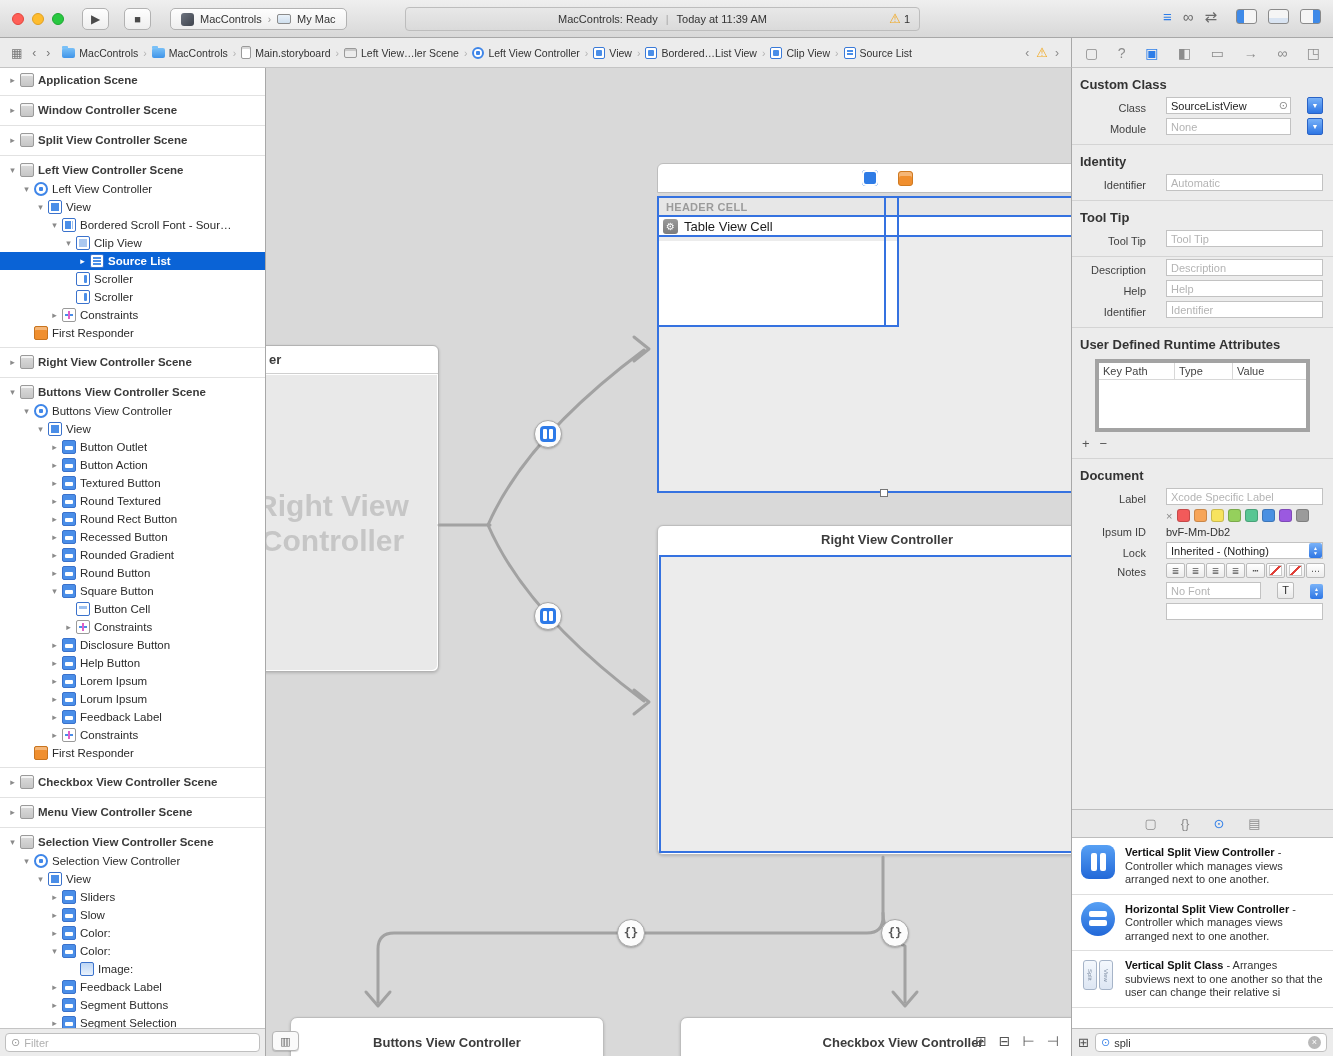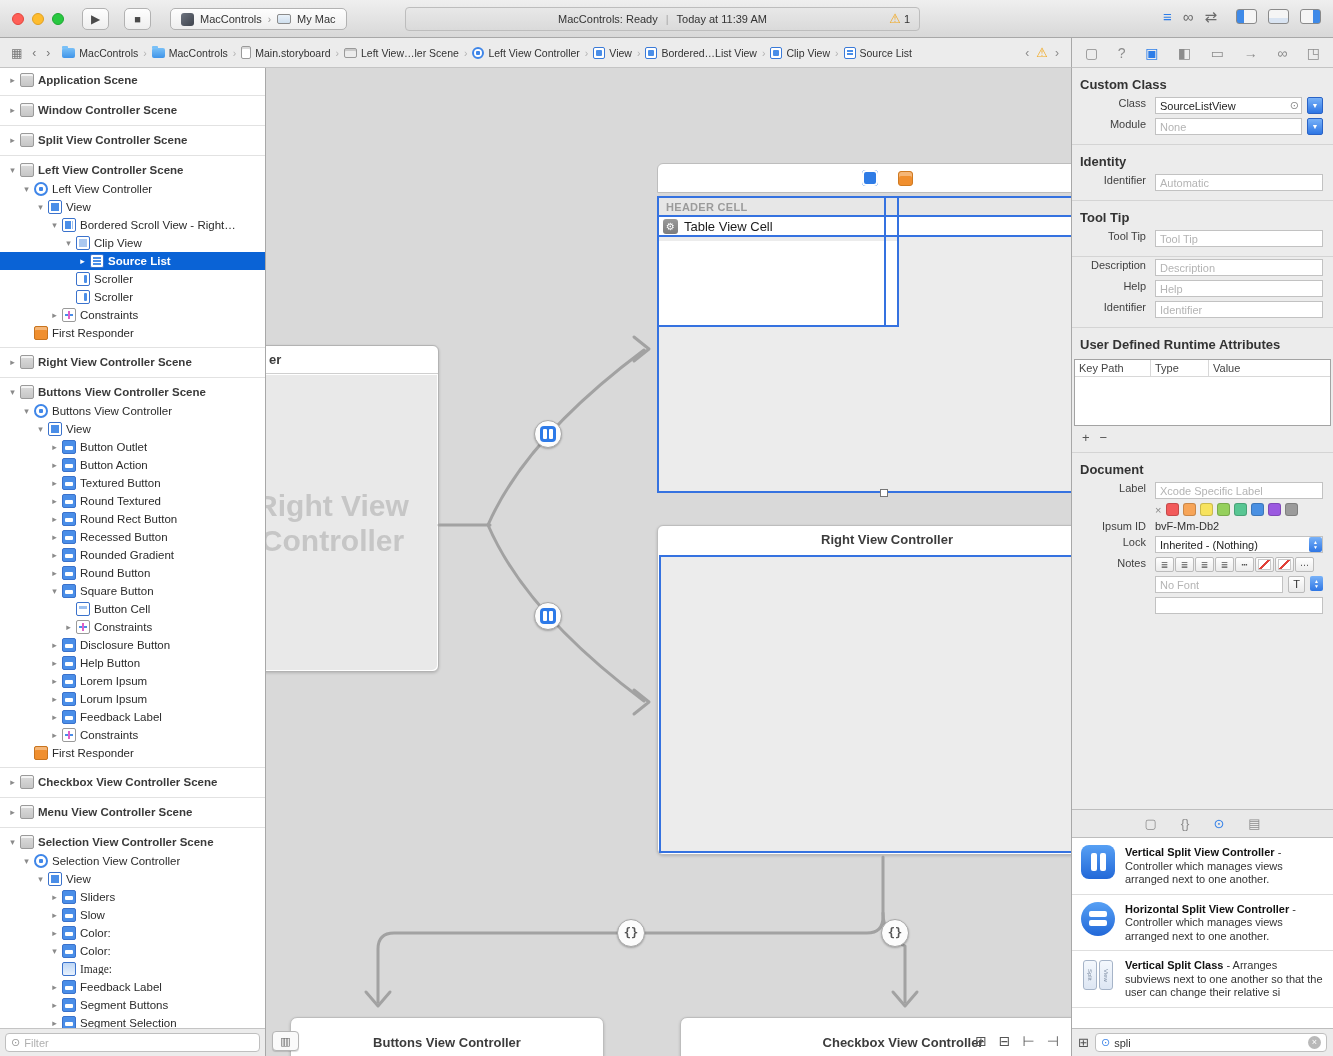--- a/index.html
+++ b/index.html
@@ -124,29 +124,29 @@
 .vsic i{display:block;width:4px;height:10px;background:#fff;border-radius:1px}
 .badge.curly{font-size:12px;font-weight:bold;color:#555;font-family:"DejaVu Sans Mono",monospace}
 .bg1{left:268px;top:352px}.bg2{left:268px;top:534px}.bg3{left:351px;top:851px}.bg4{left:615px;top:851px}
 .obtn{position:absolute;left:6px;top:963px;width:27px;height:20px;background:#fafafa;border:1px solid #b5b5b5;border-radius:4px;color:#666;font-size:11px;text-align:center;line-height:18px;box-shadow:0 1px 1px rgba(0,0,0,.15)}
 .cicons{position:absolute;right:12px;top:963px;display:flex;gap:12px;color:#555;font-size:14px}
 .cico{line-height:20px}
 
 
 .inspector{position:absolute;top:68px;left:1071px;width:262px;bottom:0;background:#ececec;border-left:1px solid #a8a8a8;display:flex;flex-direction:column;overflow:hidden}
 .ihead{font-size:13px;font-weight:bold;color:#333;padding:9px 0 3px 8px}
-.irow{display:flex;align-items:flex-start;gap:5px;padding:2px 10px 2px 0}
+.irow{display:flex;align-items:flex-end;gap:16px;padding:2px 10px 2px 0}
 .ilabel{width:78px;flex:none;text-align:right;font-size:11px;color:#3f3f3f;padding-right:4px}
 .fld{height:17px;background:#fff;border:1px solid #c2c2c2;font:11px "Liberation Sans","DejaVu Sans",sans-serif;color:#222;padding:0 4px;width:100%;outline:none}
 input.fld::placeholder{color:#b4b4b4}
 .fldwrap{flex:1;position:relative;display:flex;min-width:0}
 .jumparrow{position:absolute;right:3px;top:2px;font-size:11px;color:#8a8a8a;line-height:1.2}
 .ddbtn{width:16px;height:17px;flex:none;border-radius:2px;background:linear-gradient(#79b2f8,#2e76e4);border:1px solid #2a63c6;color:#fff;font-size:7px;display:flex;align-items:center;justify-content:center}
 .idiv{height:1px;background:#d4d4d4;margin-top:7px}
-.rt{margin:4px 2px 0;background:#fff;border:1px solid #a3a3a3}
+.rt{margin:4px 23px 0;background:#fff;border:4px solid #a3a3a3}
 .rt-head{display:flex;height:17px;border-bottom:1px solid #d8d8d8;font-size:11px;color:#444}
 .rt-head span{padding:2px 4px;border-right:1px solid #d8d8d8;overflow:hidden}
 .rt-head .c1{width:76px}.rt-head .c2{width:58px}.rt-head .c3{flex:1;border-right:none}
 .rt-body{height:48px}
 .pmrow{display:flex;gap:10px;padding:4px 0 0 10px;font-size:13px;color:#555}
 .chips{display:flex;align-items:center;gap:4px;flex:1}
 .chipx{color:#8a8a8a;font-size:11px;margin-right:1px}
 .chip{width:13px;height:13px;border-radius:3px;border:1px solid rgba(0,0,0,.18)}
 .objid{font-size:11px;color:#333}
 .popup{flex:1;height:17px;background:#fff;border:1px solid #c2c2c2;display:flex;align-items:center;font-size:11px;color:#222;padding-left:4px;min-width:0}
@@ -308,21 +308,21 @@
         <span class="olabel">Left View Controller</span>
       </div>
       <div class="orow" style="padding-left: 34px;">
         <span class="disc">▾</span>
         <span class="oi oi-view"></span>
         <span class="olabel">View</span>
       </div>
       <div class="orow" style="padding-left: 48px;">
         <span class="disc">▾</span>
         <span class="oi oi-scroll"></span>
-        <span class="olabel">Bordered Scroll View - Right…</span>
+        <span class="olabel">Bordered Scroll Font - Sour…</span>
       </div>
       <div class="orow" style="padding-left: 62px;">
         <span class="disc">▾</span>
         <span class="oi oi-clip"></span>
         <span class="olabel">Clip View</span>
       </div>
       <div class="orow sel" style="padding-left: 76px;">
         <span class="disc">▸</span>
         <span class="oi oi-slist"></span>
         <span class="olabel">Source List</span>
@@ -500,21 +500,21 @@
       <div class="orow" style="padding-left: 48px;">
         <span class="disc">▸</span>
         <span class="oi oi-control"></span>
         <span class="olabel">Color:</span>
       </div>
       <div class="orow" style="padding-left: 48px;">
         <span class="disc">▾</span>
         <span class="oi oi-control"></span>
         <span class="olabel">Color:</span>
       </div>
-      <div class="orow" style="padding-left: 48px; font-family: Liberation Serif, serif;">
+      <div class="orow" style="padding-left: 66px;">
         <span class="disc"></span>
         <span class="oi oi-img"></span>
         <span class="olabel">Image:</span>
       </div>
       <div class="orow" style="padding-left: 48px;">
         <span class="disc">▸</span>
         <span class="oi oi-control"></span>
         <span class="olabel">Feedback Label</span>
       </div>
       <div class="orow" style="padding-left: 48px;">

